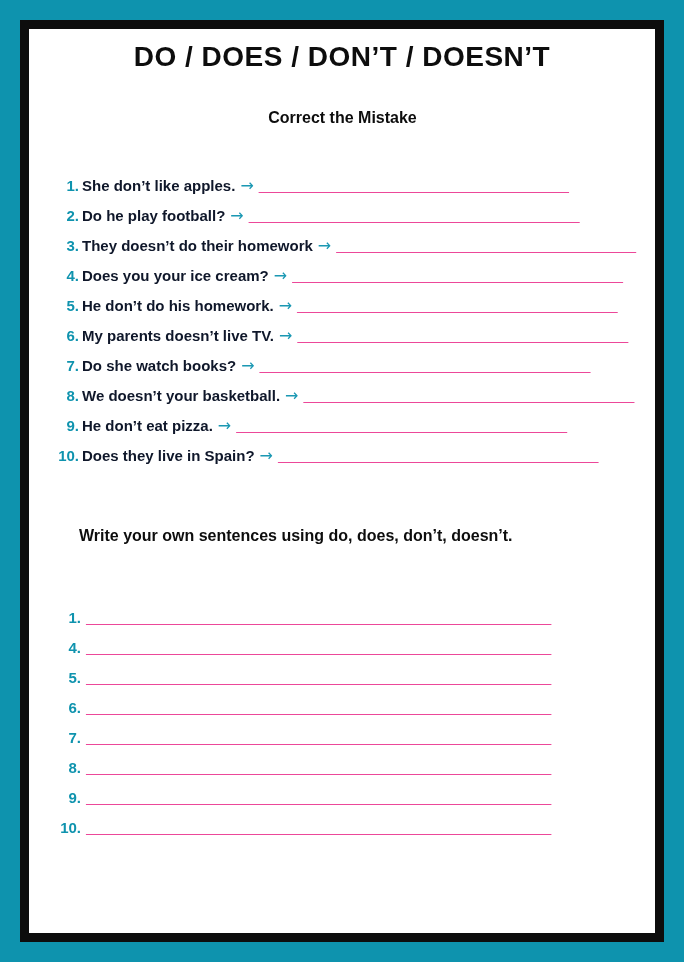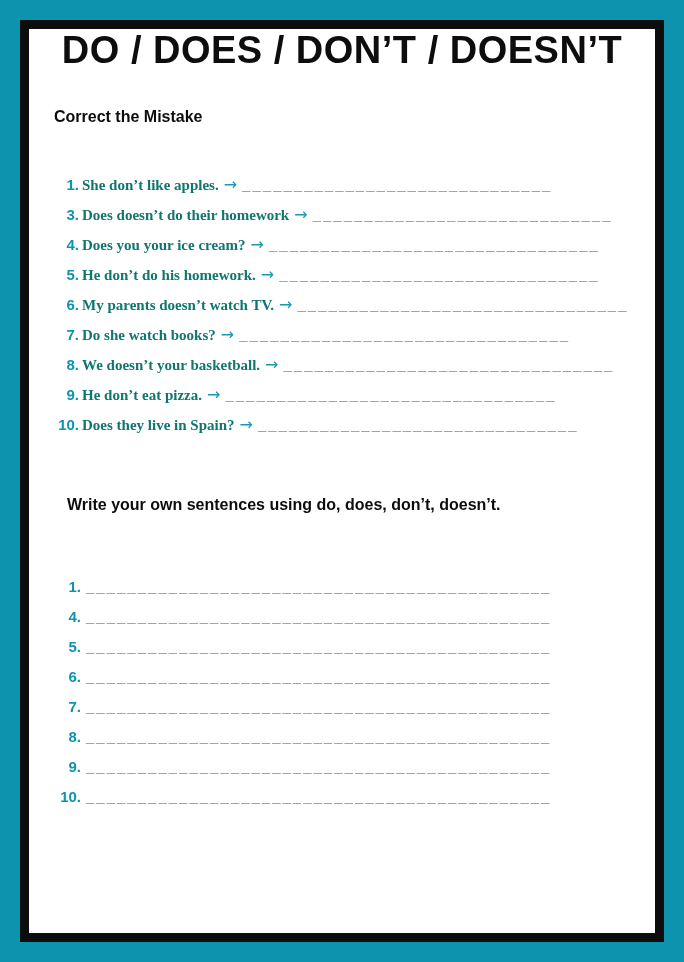--- a/index.html
+++ b/index.html
@@ -12,90 +12,95 @@
   .card{
     box-sizing:border-box;
     width:644px;height:922px;
     margin:20px auto 0 auto;
     background:#ffffff;
     border:9px solid #0d0d0d;
     padding:0 24px;
     overflow:hidden;
   }
   .title{
+    margin-top:12px;
     text-align:center;
-    font-size:38px;
+    font-size:28px;
     font-weight:800;
     letter-spacing:.5px;
     color:#0d0d0d;
     white-space:nowrap;
   }
   .heading{
     font-size:16px;
     font-weight:700;
     color:#0d0d0d;
   }
-  .heading1{ margin-top:36px; margin-left:1px; }
-  .heading2{ margin-top:56px; margin-left:14px; }
+  .heading1{ margin-top:36px; margin-left:1px;text-align:center; }
+  .heading2{ margin-top:56px; margin-left:26px; }
   .list{ margin-top:44px; }
   .list2{ margin-top:58px; }
   .row{
     height:30px;
     line-height:30px;
     white-space:nowrap;
     color:#0F93AE;
     font-weight:700;
     font-size:15px;
   }
   .num{
     display:inline-block;
     width:26px;
     text-align:right;
     margin-right:3px;
     color:#0F93AE;
   }
-  .sentence{ color:#0f766e;font-family:Liberation Serif, serif; }
+  .sentence{ color:#0f172a; }
   .arrow{
     font-family:"DejaVu Sans", sans-serif;
     font-weight:400;
     font-size:16px;
     padding:0 5px;
     color:#1B98B3;
   }
   .blank{
-    color:#4d7c0f;
+    color:#ec4899;
     letter-spacing:2px;
     font-weight:700;
+    text-decoration:underline;
   }
   .list2 .num{ width:28px; margin-right:5px; }
 </style>
 </head>
 <body>
 
 <div class="card">
 
   <div class="title">DO / DOES / DON’T / DOESN’T</div>
 
   <div class="heading heading1">Correct the Mistake</div>
 
   <div class="list list1">
     <div class="row">
       <span class="num">1.</span><span class="sentence">She don’t like apples.</span><span class="arrow">→</span><span class="blank">______________________________</span>
     </div>
     <div class="row">
-      <span class="num">3.</span><span class="sentence">Does doesn’t do their homework</span><span class="arrow">→</span><span class="blank">_____________________________</span>
+      <span class="num">2.</span><span class="sentence">Do he play football?</span><span class="arrow">→</span><span class="blank">________________________________</span>
+    </div>
+    <div class="row">
+      <span class="num">3.</span><span class="sentence">They doesn’t do their homework</span><span class="arrow">→</span><span class="blank">_____________________________</span>
     </div>
     <div class="row">
       <span class="num">4.</span><span class="sentence">Does you your ice cream?</span><span class="arrow">→</span><span class="blank">________________________________</span>
     </div>
     <div class="row">
       <span class="num">5.</span><span class="sentence">He don’t do his homework.</span><span class="arrow">→</span><span class="blank">_______________________________</span>
     </div>
     <div class="row">
-      <span class="num">6.</span><span class="sentence">My parents doesn’t watch TV.</span><span class="arrow">→</span><span class="blank">________________________________</span>
+      <span class="num">6.</span><span class="sentence">My parents doesn’t live TV.</span><span class="arrow">→</span><span class="blank">________________________________</span>
     </div>
     <div class="row">
       <span class="num">7.</span><span class="sentence">Do she watch books?</span><span class="arrow">→</span><span class="blank">________________________________</span>
     </div>
     <div class="row">
       <span class="num">8.</span><span class="sentence">We doesn’t your basketball.</span><span class="arrow">→</span><span class="blank">________________________________</span>
     </div>
     <div class="row">
       <span class="num">9.</span><span class="sentence">He don’t eat pizza.</span><span class="arrow">→</span><span class="blank">________________________________</span>
     </div>

